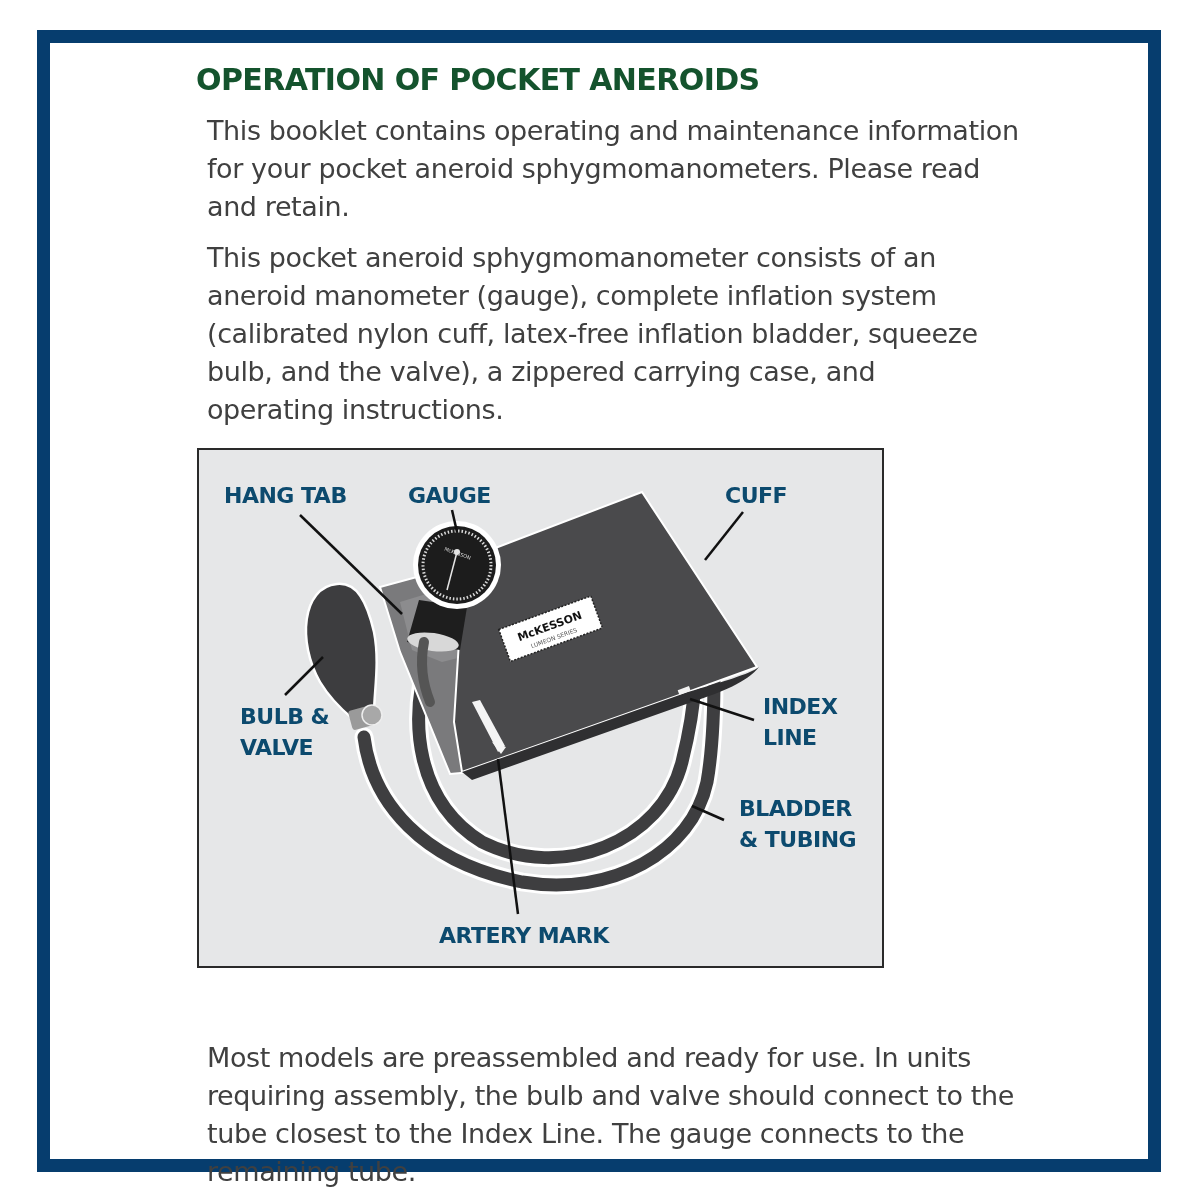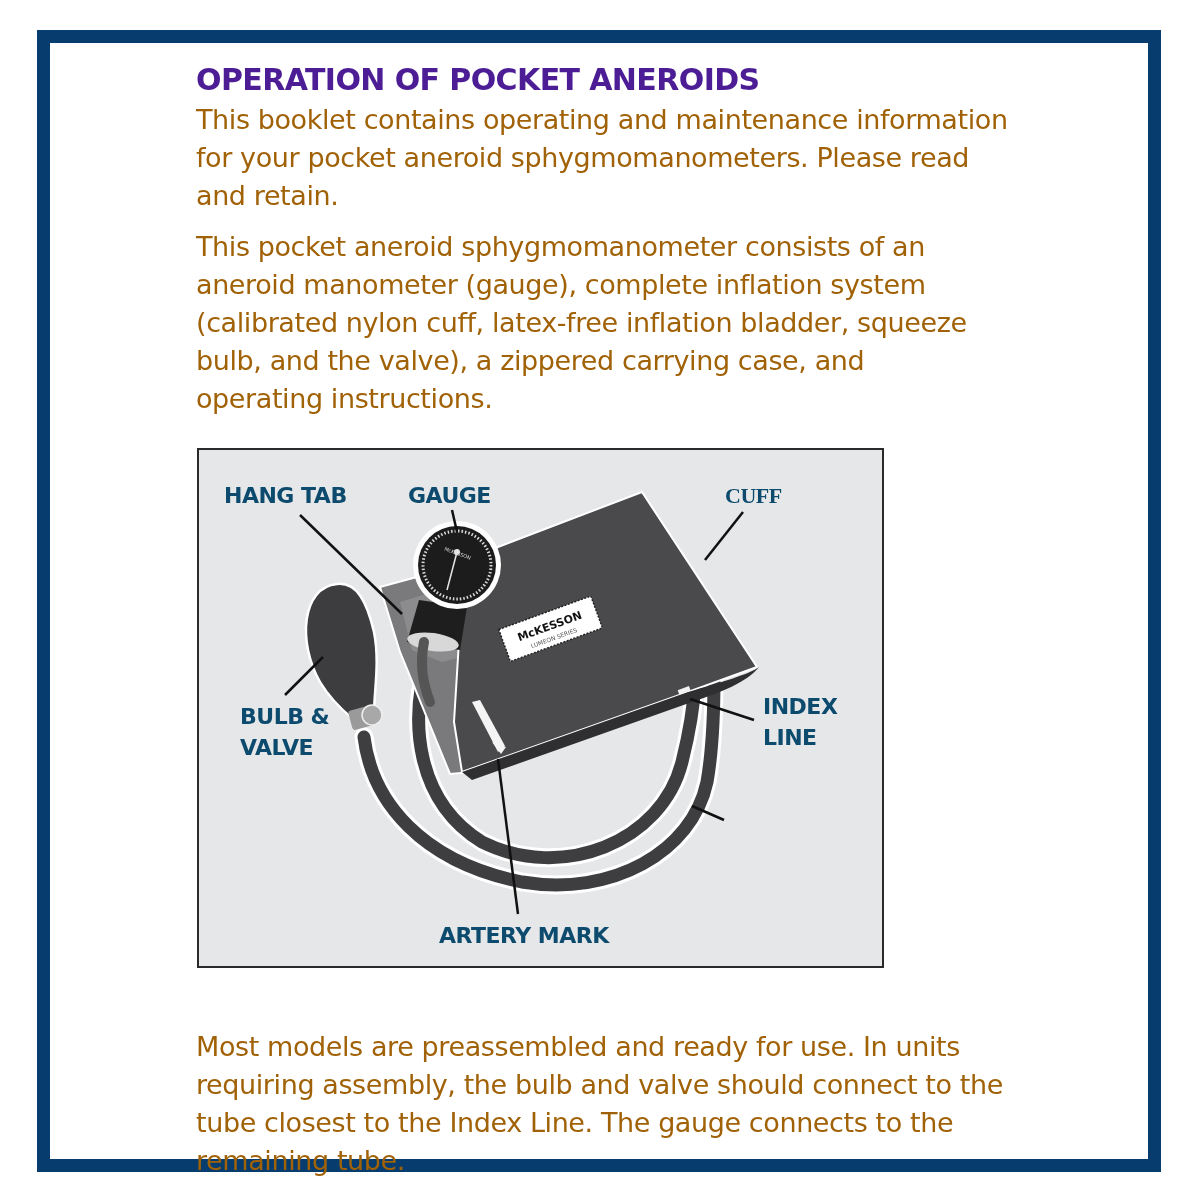--- a/index.html
+++ b/index.html
@@ -28,31 +28,31 @@
     .heading {
       position: absolute;
       left: 196px;
       top: 60px;
       margin: 0;
       font-family: "DejaVu Sans", "Liberation Sans", sans-serif;
       font-weight: bold;
       font-size: 30px;
       letter-spacing: -0.6px;
       line-height: 40px;
-      color: #4c1d95;
+      color: #14532d;
       white-space: nowrap;
     }
     .para {
       position: absolute;
       left: 196px;
-      margin: 0;
+      margin: 11px;
       font-size: 27px;
       line-height: 38px;
       letter-spacing: -0.4px;
-      color: #a16207;
+      color: #404040;
       white-space: pre-line;
     }
     .p1 { top: 101px; width: 880px; }
     .p2 { top: 228px; width: 880px; }
     .p3 { top: 1028px; width: 880px; }
 
     .diagram {
       position: absolute;
       left: 197px;
       top: 448px;
@@ -151,24 +151,26 @@
       <line x1="741" y1="510" x2="703" y2="558"></line>
       <line x1="283" y1="693" x2="321" y2="655"></line>
       <line x1="688" y1="697" x2="752" y2="718"></line>
       <line x1="690" y1="804" x2="722" y2="818"></line>
       <line x1="496" y1="757" x2="516" y2="912"></line>
     </g>
   </svg>
 
   <div class="callout" style="left:25px; top:30px;">HANG TAB</div>
   <div class="callout" style="left:209px; top:30px;">GAUGE</div>
-  <div class="callout" style="left:526px; top:30px;font-family:Liberation Serif, serif;">CUFF</div>
+  <div class="callout" style="left:526px; top:30px;">CUFF</div>
   <div class="callout" style="left:41px; top:251px;">BULB &amp;
 VALVE</div>
   <div class="callout" style="left:564px; top:241px;">INDEX
 LINE</div>
+  <div class="callout" style="left:540px; top:343px;">BLADDER
+&amp; TUBING</div>
   <div class="callout" style="left:240px; top:470px;">ARTERY MARK</div>
 </div>
 
 <p class="para p3">Most models are preassembled and ready for use. In units
 requiring assembly, the bulb and valve should connect to the
 tube closest to the Index Line. The gauge connects to the
 remaining tube.</p>
 
 </body></html>

